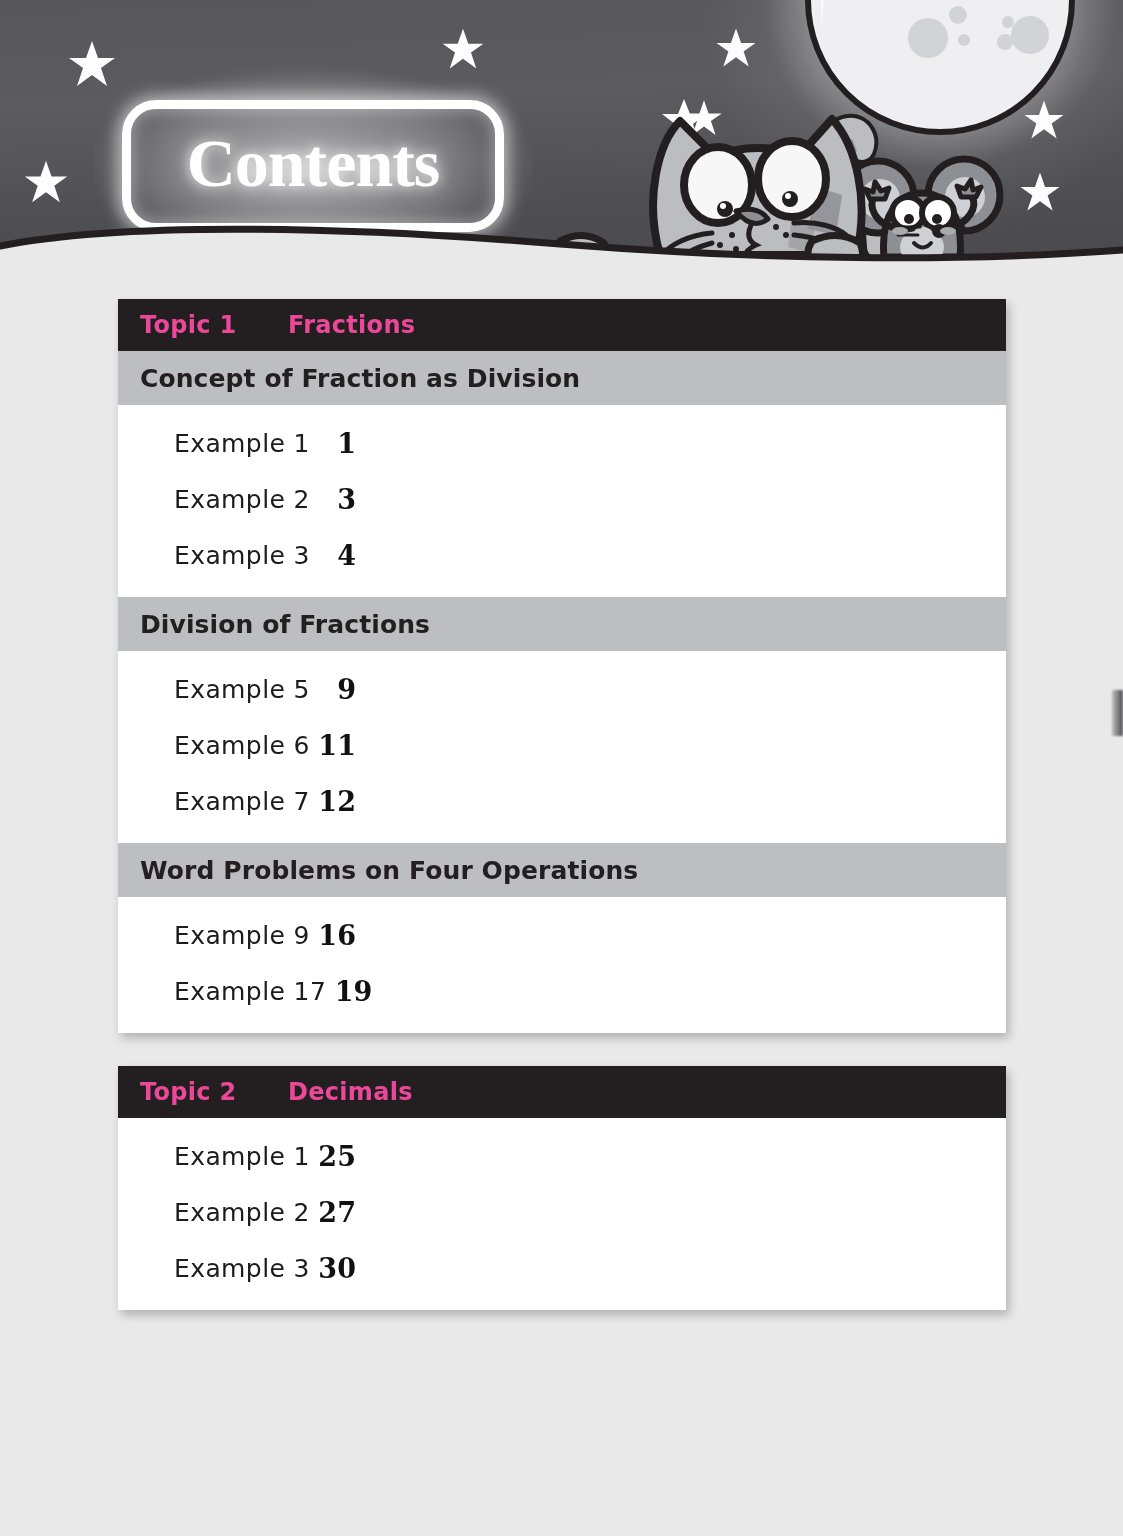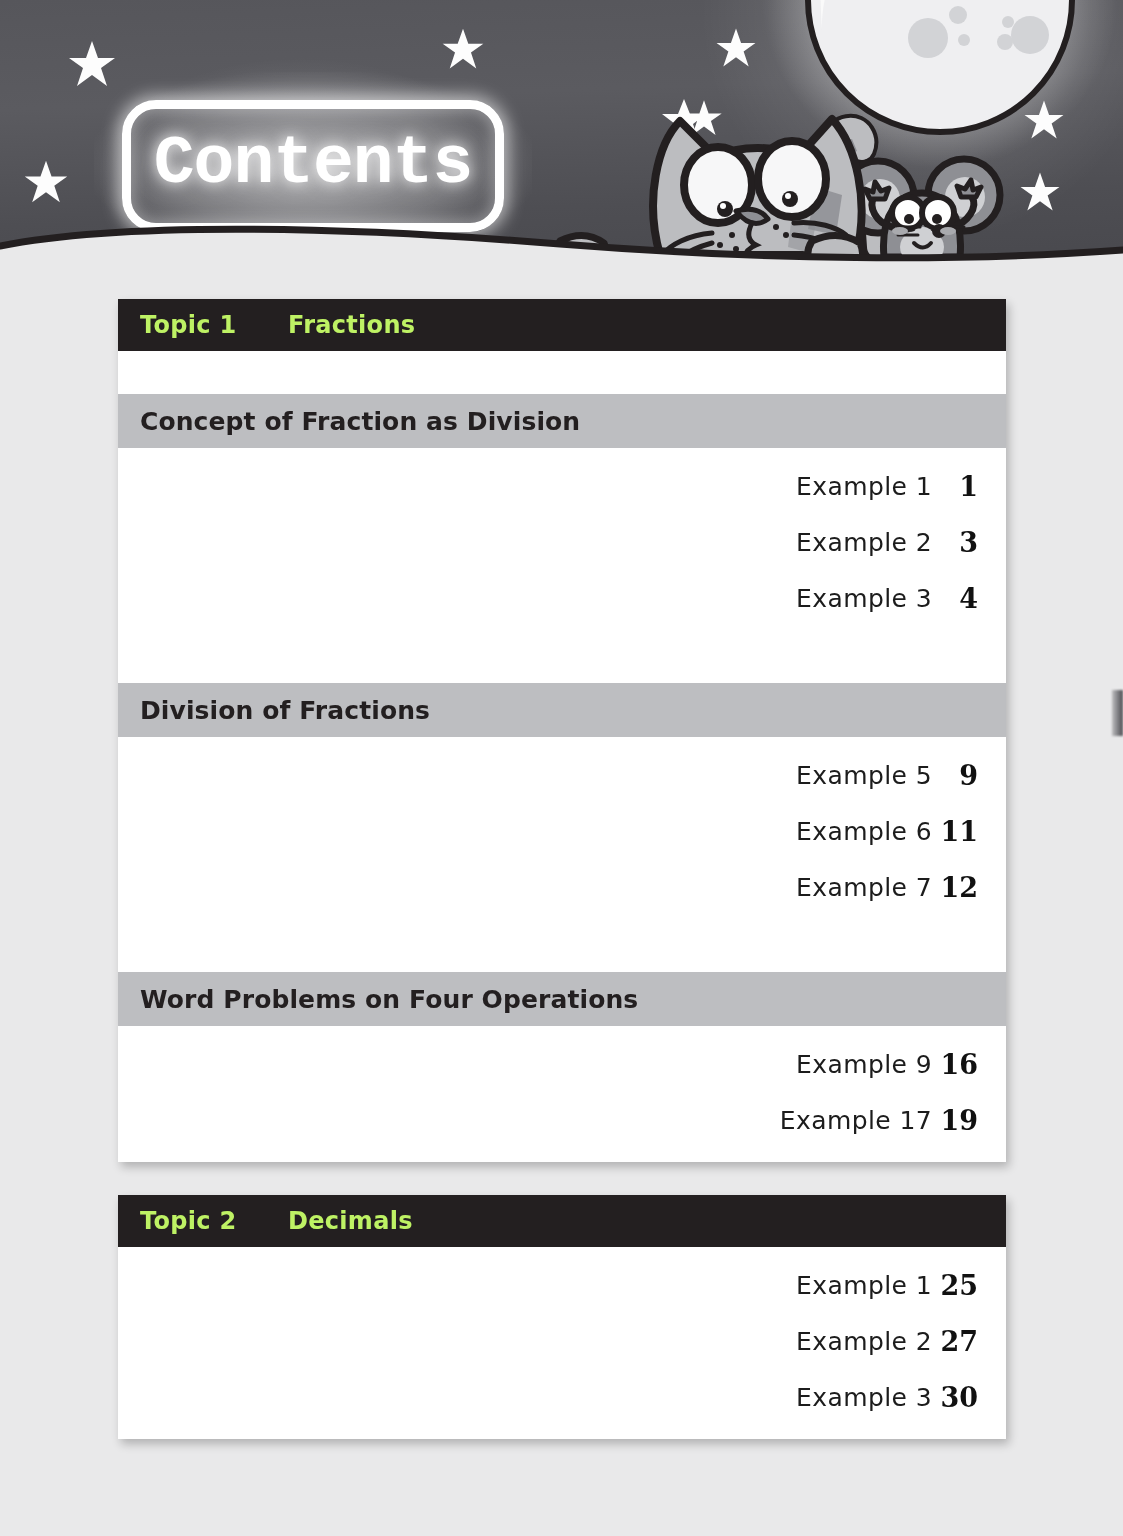--- a/index.html
+++ b/index.html
@@ -80,21 +80,21 @@
     box-shadow: 0 0 16px 5px rgba(255,255,255,0.55), inset 0 0 14px 3px rgba(255,255,255,0.35);
   }
   .neon-text {
     position: absolute;
     left: 0; top: 0;
     width: 100%; height: 100%;
     display: flex;
     align-items: center;
     justify-content: center;
     color: #ffffff;
-    font-family: Liberation Mono, monospace;
+    font-family: Liberation Serif, serif;
     font-weight: bold;
     font-size: 68px;
     letter-spacing: -1px;
     text-shadow: 0 0 14px rgba(255,255,255,0.85), 0 0 28px rgba(255,255,255,0.45);
     padding-bottom: 6px;
     box-sizing: border-box;
   }
   .neon-post {
     position: absolute;
     width: 11px;
@@ -121,21 +121,21 @@
     top: 299px;
     width: 888px;
   }
   .card {
     background: #ffffff;
     box-shadow: 3px 5px 9px rgba(0,0,0,0.24);
     margin-bottom: 33px;
   }
   .topic-bar {
     background: #231f20;
-    color: #bef264;
+    color: #ec4899;
     height: 52px;
     display: flex;
     align-items: center;
     padding-left: 22px;
     box-sizing: border-box;
   }
   .topic-num {
     font-family: "DejaVu Sans", sans-serif;
     font-weight: bold;
     font-size: 24px;
@@ -155,26 +155,25 @@
     color: #231f20;
     height: 54px;
     display: flex;
     align-items: center;
     padding-left: 22px;
     font-family: "DejaVu Sans", sans-serif;
     font-weight: bold;
     font-size: 25px;
     letter-spacing: 0.1px;
     box-sizing: border-box;
-    margin-top: 43px;
   }
   .entry {
     display: flex;
     align-items: center;
-    justify-content: flex-end;
+    justify-content: flex-start;
     height: 56px;
     padding: 0 28px 0 56px;
     box-sizing: border-box;
     background: #ffffff;
   }
   .entry-label {
     font-family: "DejaVu Sans", sans-serif;
     font-size: 25px;
     color: #1c1c1c;
     letter-spacing: 0.4px;

